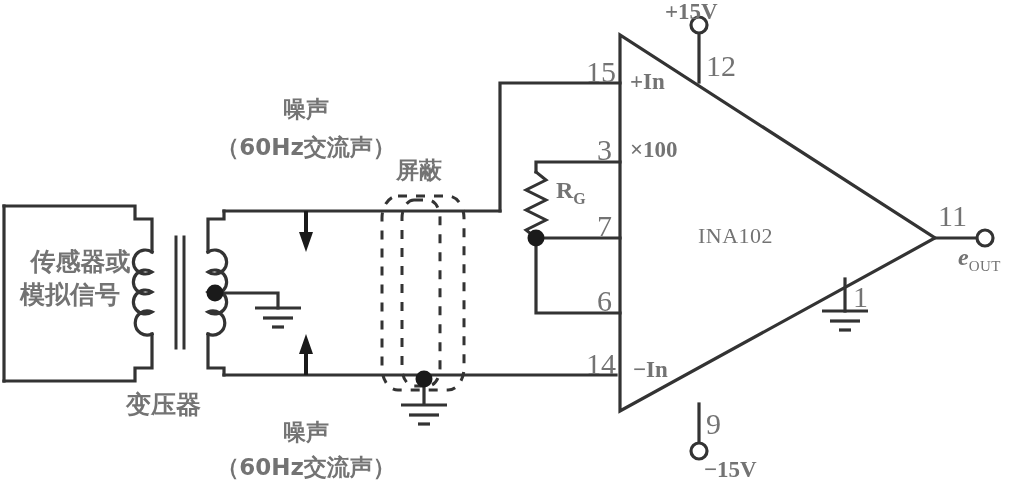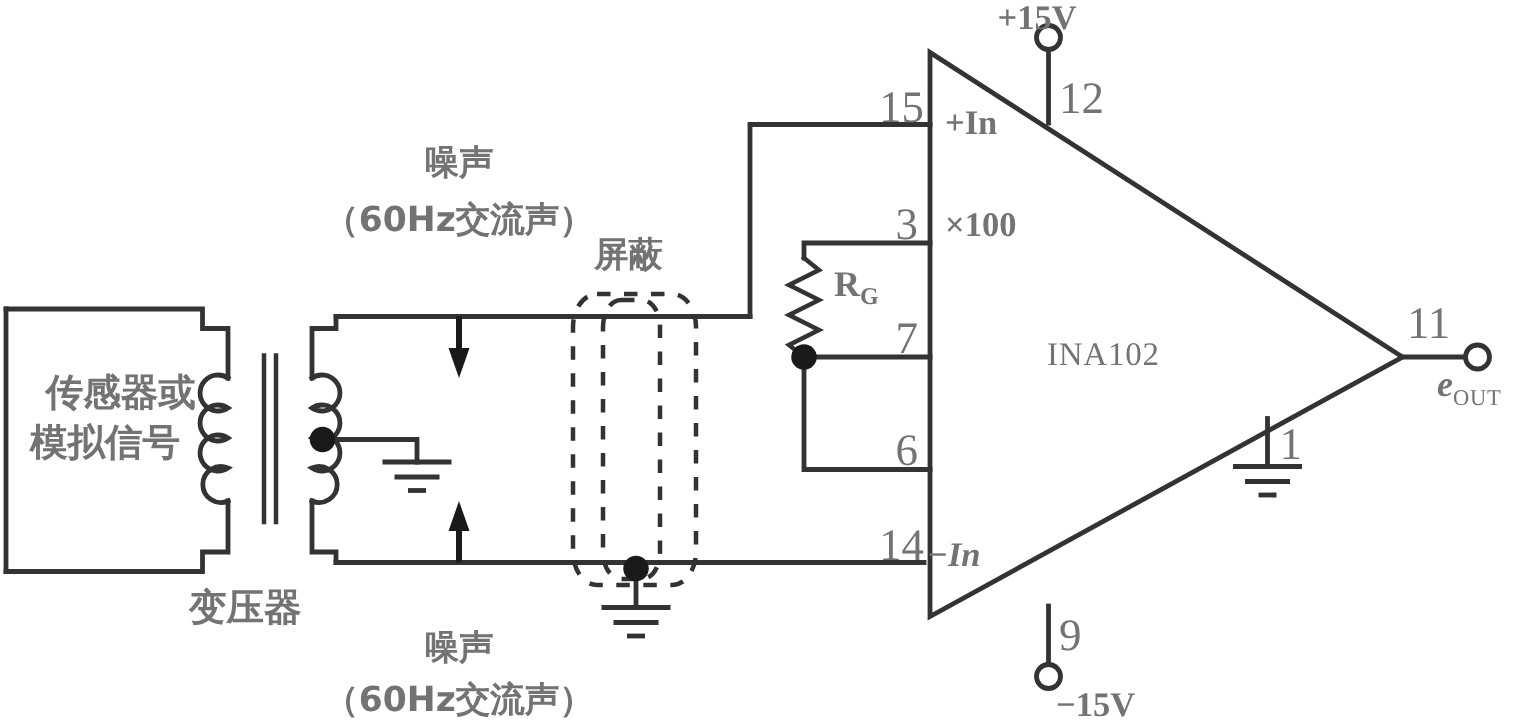--- a/index.html
+++ b/index.html
@@ -293,21 +293,21 @@
   <div class="lbl pin" style="left:597px; top:210px;">7</div>
   <div class="lbl pin" style="left:597px; top:285px;">6</div>
   <div class="lbl pin" style="left:586px; top:348px;">14</div>
   <div class="lbl pin" style="left:706px; top:50px;">12</div>
   <div class="lbl pin" style="left:706px; top:408px;">9</div>
   <div class="lbl pin" style="left:853px; top:281px;">1</div>
   <div class="lbl pin" style="left:938px; top:200px;">11</div>
 
   <div class="lbl term" style="left:630px; top:70px;">+In</div>
   <div class="lbl term" style="left:630px; top:138px;">×100</div>
-  <div class="lbl term" style="left:618px; top:358px;font-style:italic;">−In</div>
+  <div class="lbl term" style="left:633px; top:358px;">−In</div>
   <div class="lbl chip" style="left:698px; top:224px;">INA102</div>
 
   <div class="lbl supply" style="left:665px; top:0px;">+15V</div>
   <div class="lbl supply" style="left:665px; top:458px;margin-left:39px;">−15V</div>
 
   <div class="lbl eout" style="left:958px; top:245px;">
     <i>e</i><sub>OUT</sub>
   </div>
 
 </div>

